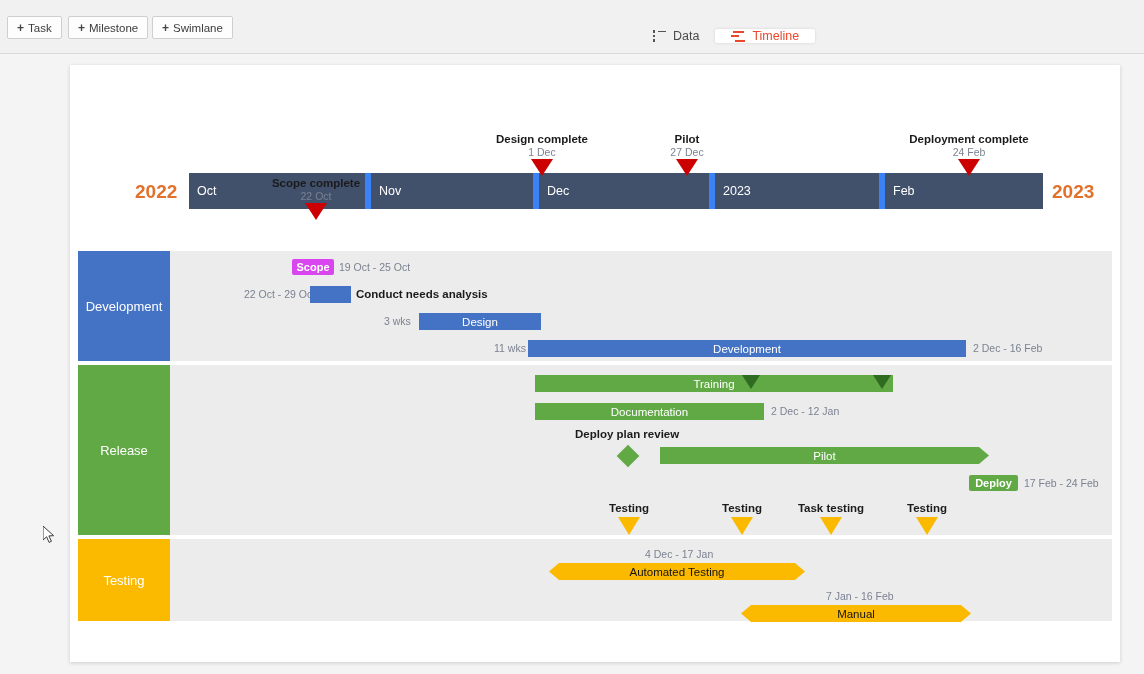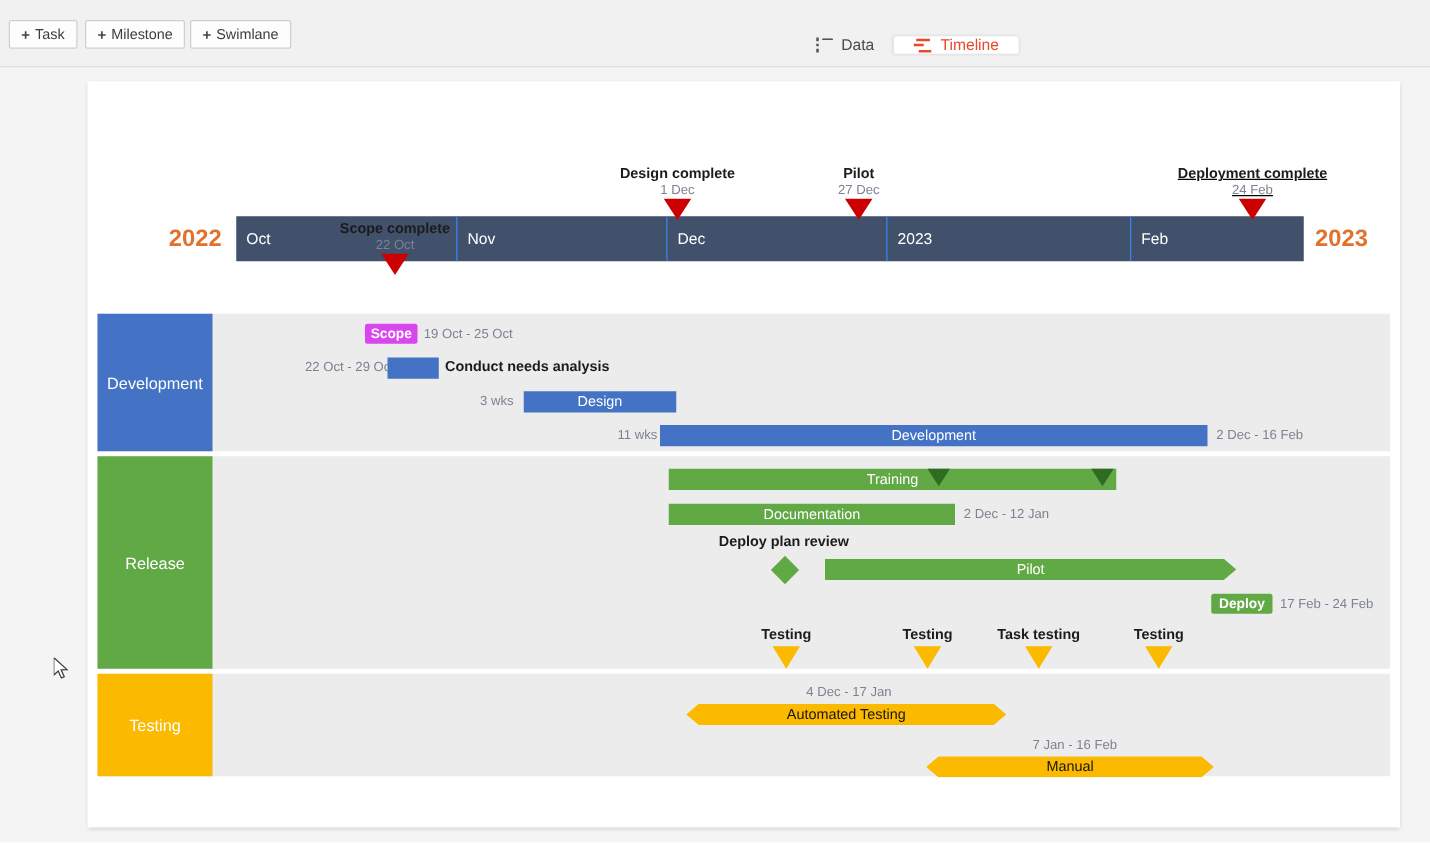--- a/index.html
+++ b/index.html
@@ -115,21 +115,21 @@
   .tl-col {
     position: absolute;
     top: 0; height: 36px;
     box-sizing: border-box;
     color: #ffffff;
     font-size: 12.5px;
     display: flex;
     align-items: center;
     padding-left: 8px;
   }
-  .tl-col.divider { border-left: 1px solid #3b82f6; }
+  .tl-col.divider { border-left: 6px solid #3b82f6; }
 
   .year-label {
     position: absolute;
     font-size: 19px;
     font-weight: bold;
     color: #e2712c;
     top: 116px;
   }
   #year-left { left: 65px; }
   #year-right { left: 982px; }
@@ -336,42 +336,42 @@
   <div id="canvas">
 
     <div class="year-label" id="year-left">2022</div>
     <div class="year-label" id="year-right">2023</div>
 
     <div id="timeline-bar">
       <div class="tl-col" style="left:0px;   width:176px;">Oct</div>
       <div class="tl-col divider" style="left:176px; width:168px;">Nov</div>
       <div class="tl-col divider" style="left:344px; width:176px;">Dec</div>
       <div class="tl-col divider" style="left:520px; width:174px;">2023</div>
-      <div class="tl-col divider" style="left:715px; width:168px;">Feb</div>
+      <div class="tl-col divider" style="left:690px; width:168px;">Feb</div>
     </div>
 
     <div class="ms-top" style="left:246px; top:68px;margin-top:44px;">
       <div class="ms-title">Scope complete</div>
       <div class="ms-date">22 Oct</div>
       <div class="tri-down"></div>
     </div>
 
     <div class="ms-top" style="left:472px; top:68px;">
       <div class="ms-title">Design complete</div>
       <div class="ms-date">1 Dec</div>
       <div class="tri-down"></div>
     </div>
 
     <div class="ms-top" style="left:617px; top:68px;">
       <div class="ms-title">Pilot</div>
       <div class="ms-date">27 Dec</div>
       <div class="tri-down"></div>
     </div>
 
-    <div class="ms-top" style="left:932px; top:68px;text-decoration:underline;">
+    <div class="ms-top" style="left:899px; top:68px;">
       <div class="ms-title">Deployment complete</div>
       <div class="ms-date">24 Feb</div>
       <div class="tri-down"></div>
     </div>
 
     <div id="ms-analysis">
       <div class="diamond-blue"></div>
       <div class="ms-date">11 Nov</div>
       <div class="ms-title">Analysis complete</div>
     </div>

